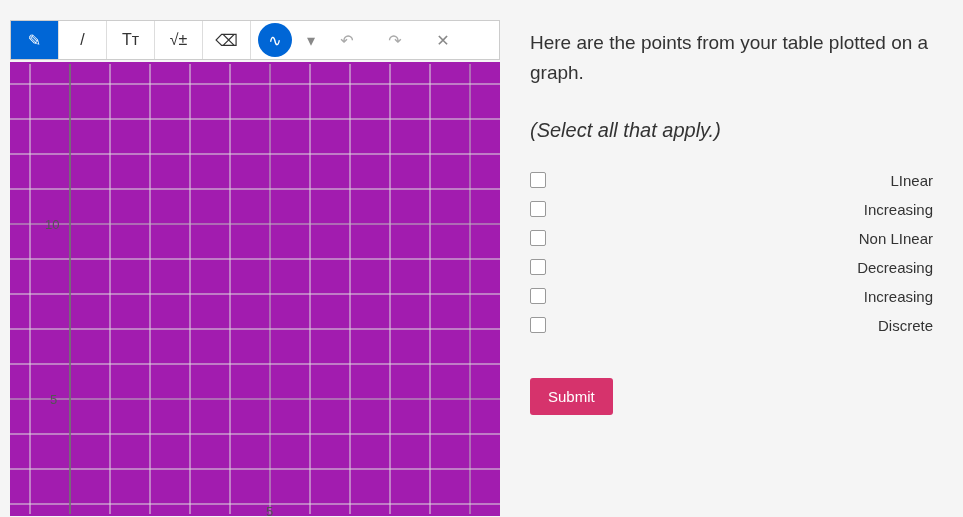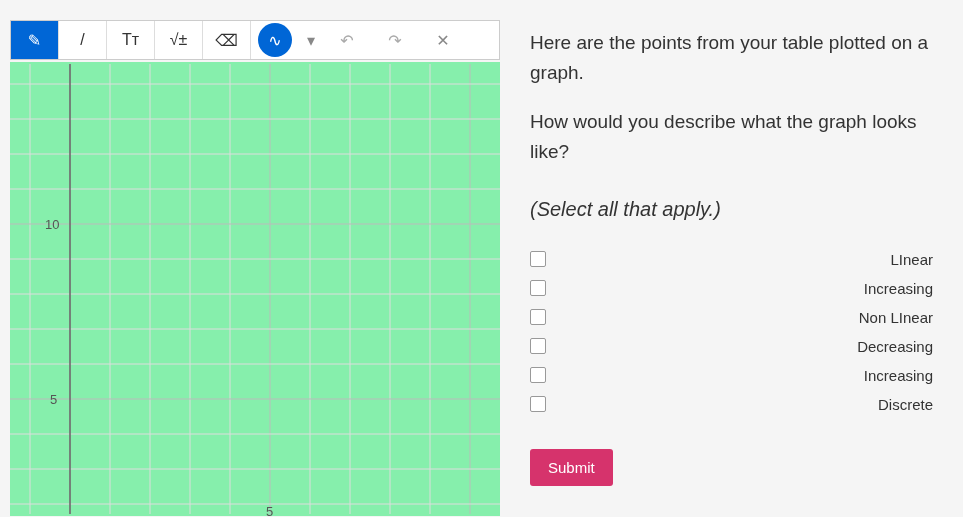--- a/index.html
+++ b/index.html
@@ -45,21 +45,21 @@
       border-radius: 50%;
       width: 34px;
       height: 34px;
       margin: 2px 7px;
       border: none;
     }
     .tool-btn.no-border { border-right: none; }
     .graph-area {
       position: relative;
       flex: 1;
-      background: #86efac;
+      background: #a21caf;
     }
     svg.grid-svg { width: 100%; height: 100%; }
     .grid-line { stroke: #ddd; stroke-width: 1; }
     .grid-line-major { stroke: #bbb; stroke-width: 1; }
     .axis-line { stroke: #666; stroke-width: 1.5; }
     .axis-label-text { font-size: 13px; fill: #555; }
     .right-panel {
       flex: 1;
       padding: 8px 20px 20px 30px;
       color: #333;
@@ -85,21 +85,21 @@
     .checkbox {
       width: 16px;
       height: 16px;
       border: 1.5px solid #999;
       border-radius: 2px;
       margin-right: 14px;
       cursor: pointer;
       background: #fff;
     }
     .submit-btn {
-      margin-top: 24px;
+      margin-top: 32px;
       background: #d6336c;
       color: #fff;
       border: none;
       padding: 10px 18px;
       font-size: 15px;
       border-radius: 3px;
       cursor: pointer;
     }
   </style>
 </head>
@@ -179,21 +179,20 @@
 
       <text class="axis-label-text" x="35" y="165">10</text>
       <text class="axis-label-text" x="40" y="340">5</text>
       <text class="axis-label-text" x="256" y="452">5</text>
     </svg>
   </div>
 </div>
 
 <div class="right-panel">
   <p class="prompt-text">Here are the points from your table plotted on a graph.</p>
-  <p class="prompt-text">How would you describe what the graph looks like?</p>
   <p class="instruction">(Select all that apply.)</p>
 
   <div class="option-row">
     <div class="checkbox"></div>
     <span>LInear</span>
   </div>
   <div class="option-row">
     <div class="checkbox"></div>
     <span>Increasing</span>
   </div>

